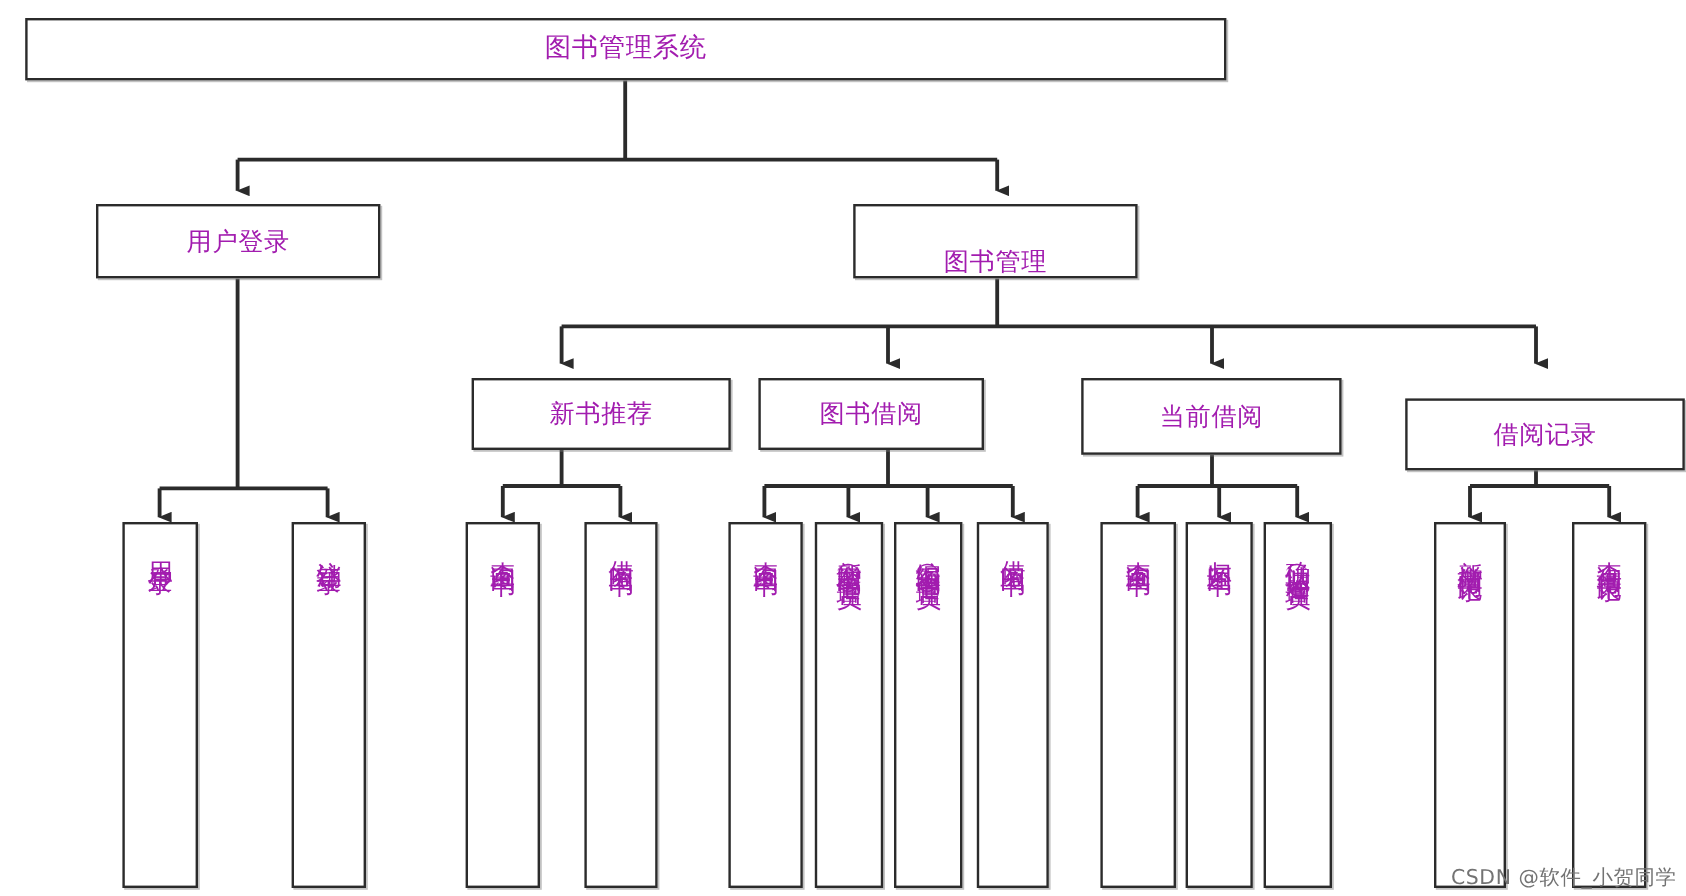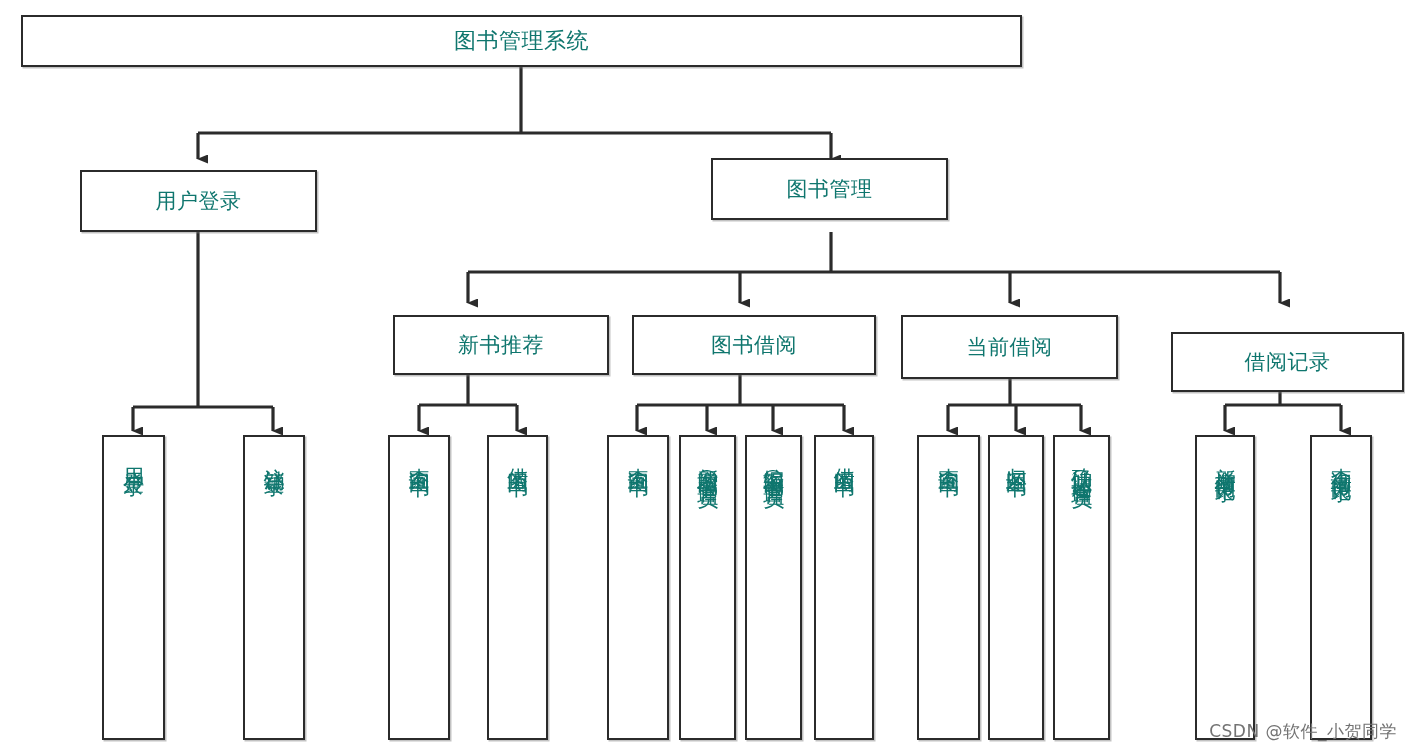--- a/index.html
+++ b/index.html
@@ -3,21 +3,21 @@
 <meta charset="utf-8">
 <style>
   html,body{margin:0;padding:0;background:#ffffff;}
   body{width:1405px;height:747px;position:relative;overflow:hidden;
        font-family:"DejaVu Sans","Liberation Sans",sans-serif;color:#1a1a1a;}
   #canvas{position:absolute;left:0;top:0;width:1405px;height:747px;}
   svg.wires{position:absolute;left:0;top:0;width:1405px;height:747px;pointer-events:none;}
   .node{position:absolute;box-sizing:border-box;background:#ffffff;
         border:2px solid #2b2b2b;display:flex;align-items:center;justify-content:center;
         box-shadow:1.5px 1.5px 0 rgba(120,120,120,0.45);}
-  .node .lbl{font-size:21px;line-height:1.15;letter-spacing:0.5px;color:#0f766e;white-space:nowrap;}
+  .node .lbl{font-size:21px;line-height:1.15;letter-spacing:0.5px;color:#a21caf;white-space:nowrap;}
   .node.vert{align-items:flex-start;padding-top:14px;}
   .node.vert .lbl{writing-mode:vertical-rl;text-orientation:upright;
         white-space:normal;letter-spacing:3px;line-height:1.25;font-size:21px;}
   .node.root .lbl{font-size:22px;}
   #watermark{position:absolute;right:8px;bottom:4px;font-size:17px;color:#737373;
              letter-spacing:0.5px;white-space:nowrap;}
 </style>
 </head>
 <body>
 
@@ -73,28 +73,28 @@
     </g>
   </svg>
 
   <div class="node root" style="left:21px;top:15px;width:1001px;height:52px;">
     <span class="lbl">图书管理系统</span>
   </div>
 
   <div class="node" style="left:80px;top:170px;width:237px;height:62px;">
     <span class="lbl">用户登录</span>
   </div>
-  <div class="node" style="left:711px;top:158px;width:237px;height:62px;">
+  <div class="node" style="left:711px;top:170px;width:237px;height:62px;align-items:flex-end;">
     <span class="lbl">图书管理</span>
   </div>
 
   <div class="node" style="left:361px;top:315px;width:216px;height:60px;margin-left:32px;">
     <span class="lbl">新书推荐</span>
   </div>
-  <div class="node" style="left:632px;top:315px;width:244px;height:60px;">
+  <div class="node" style="left:632px;top:315px;width:188px;height:60px;">
     <span class="lbl">图书借阅</span>
   </div>
   <div class="node" style="left:901px;top:315px;width:217px;height:64px;">
     <span class="lbl">当前借阅</span>
   </div>
   <div class="node" style="left:1171px;top:332px;width:233px;height:60px;">
     <span class="lbl">借阅记录</span>
   </div>
 
   <div class="node vert" style="left:102px;top:435px;width:63px;height:305px;">

